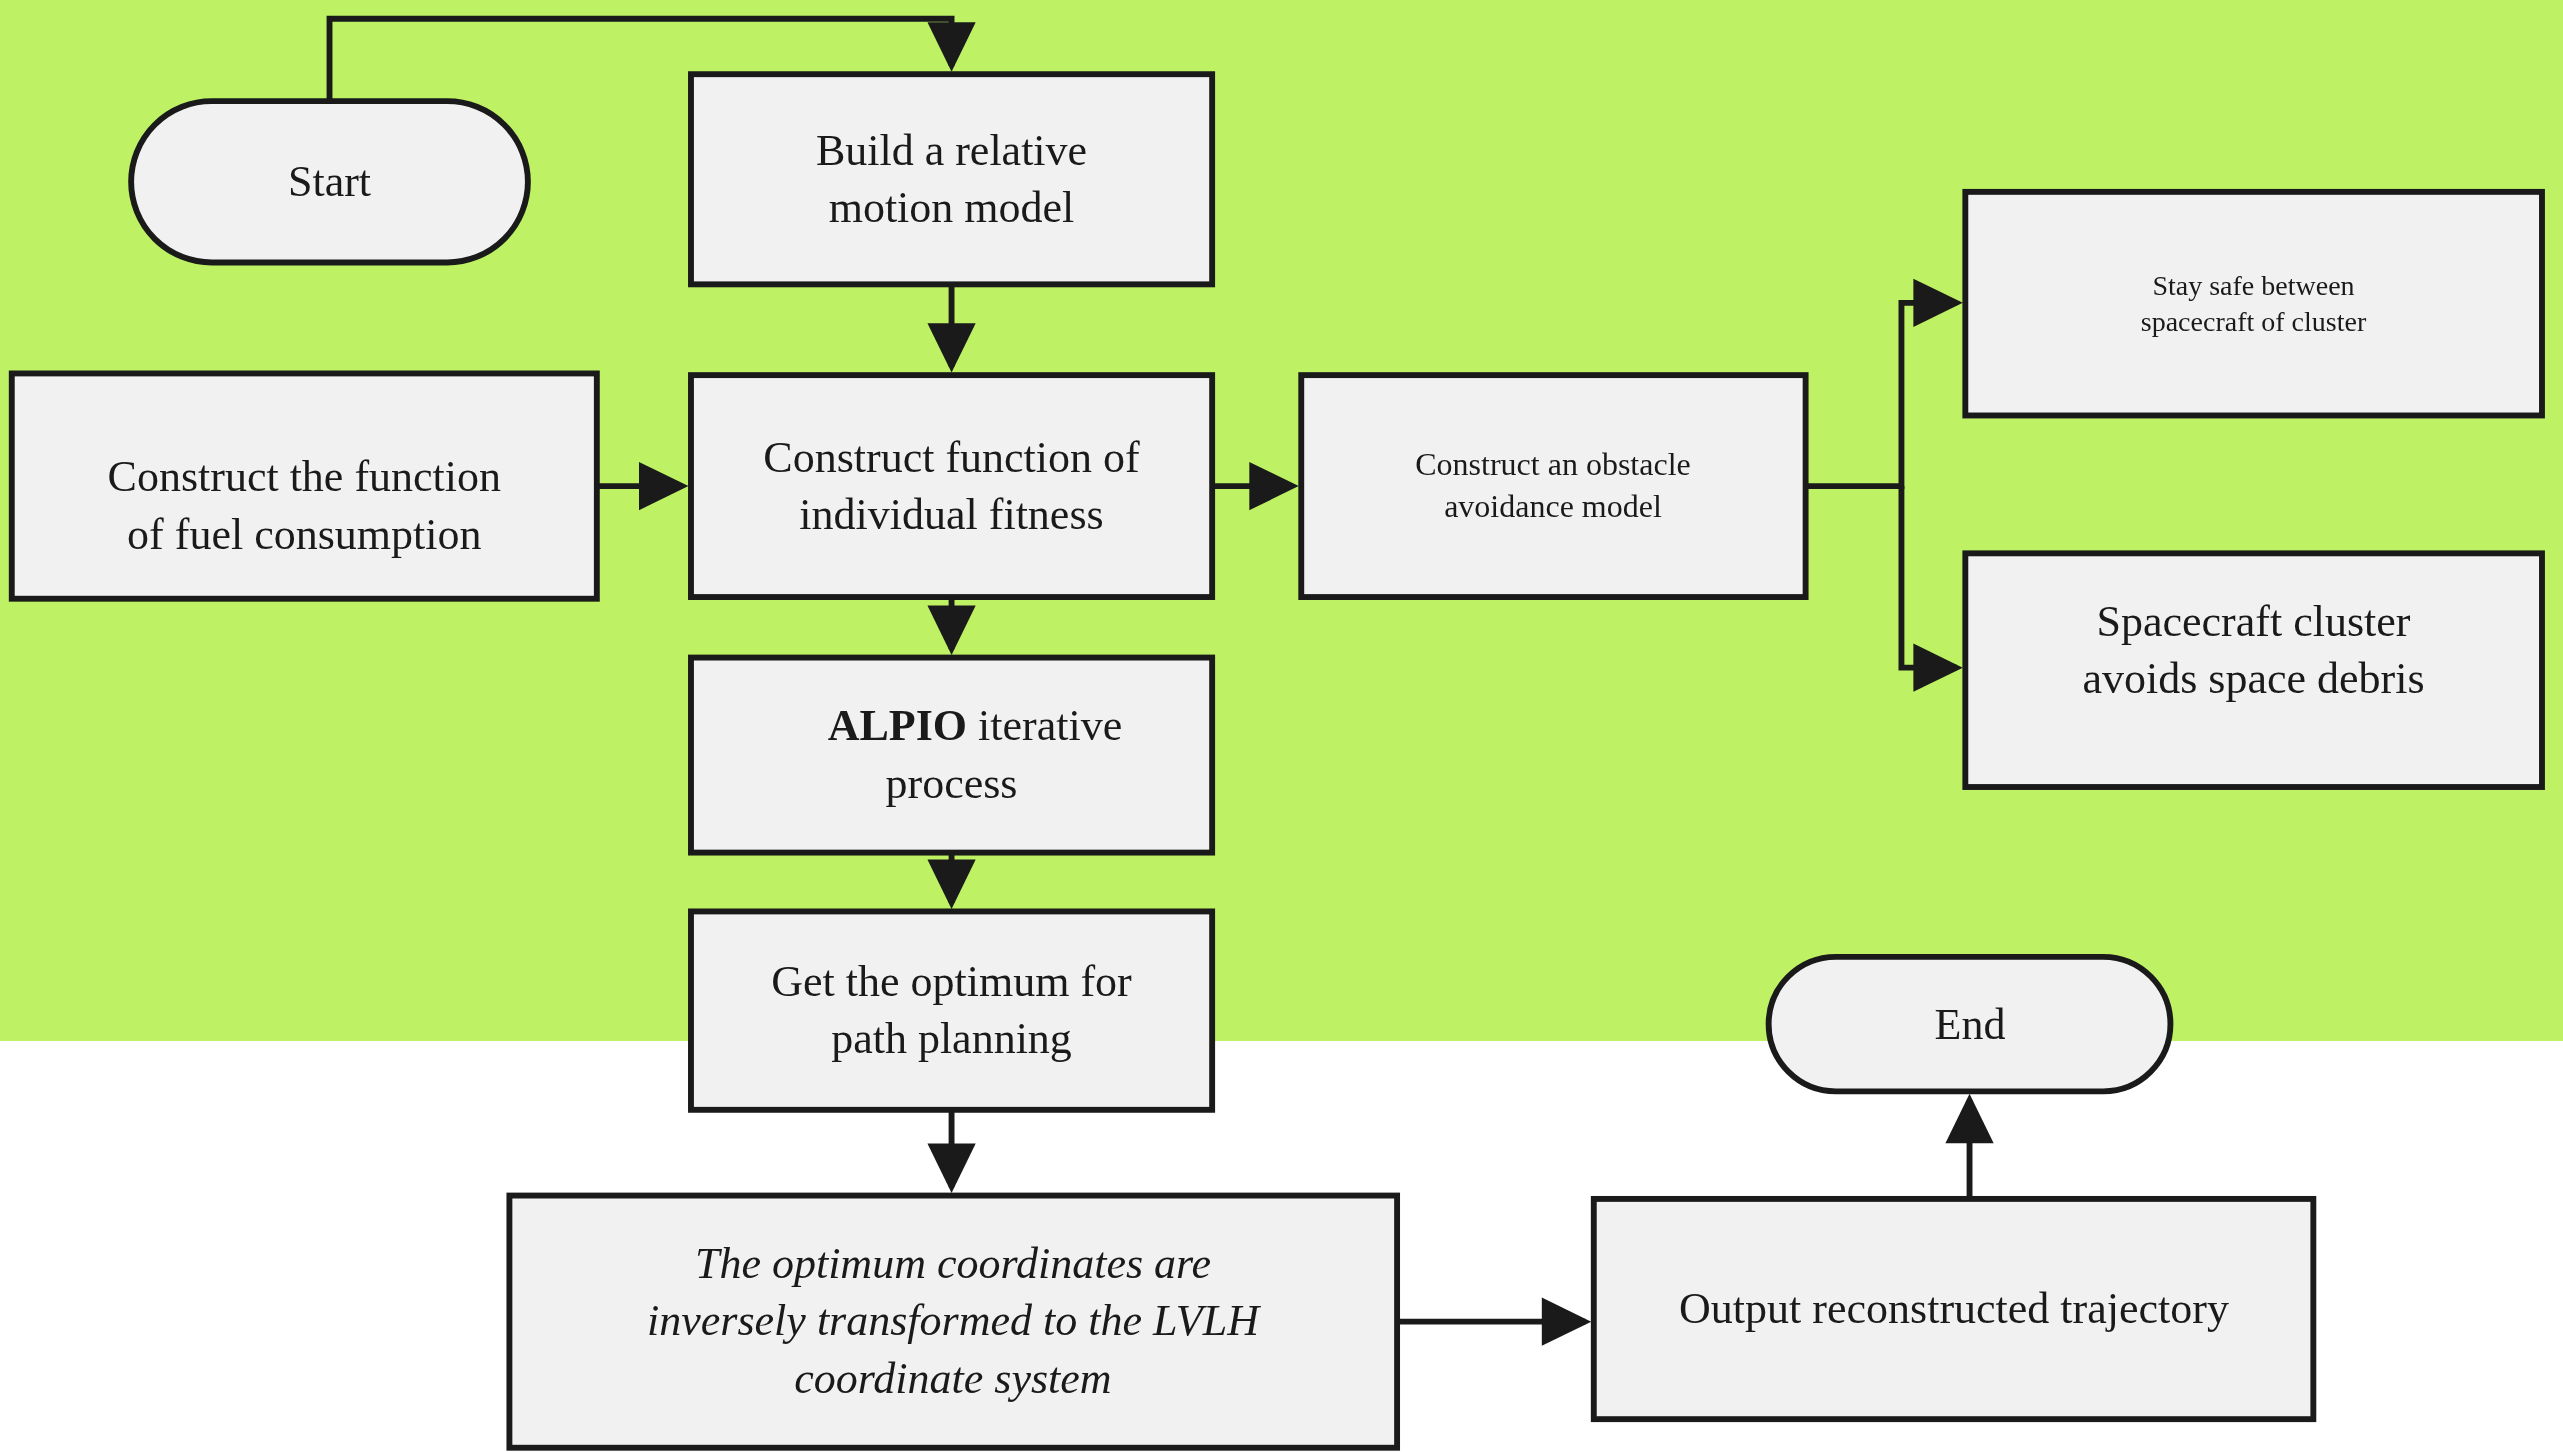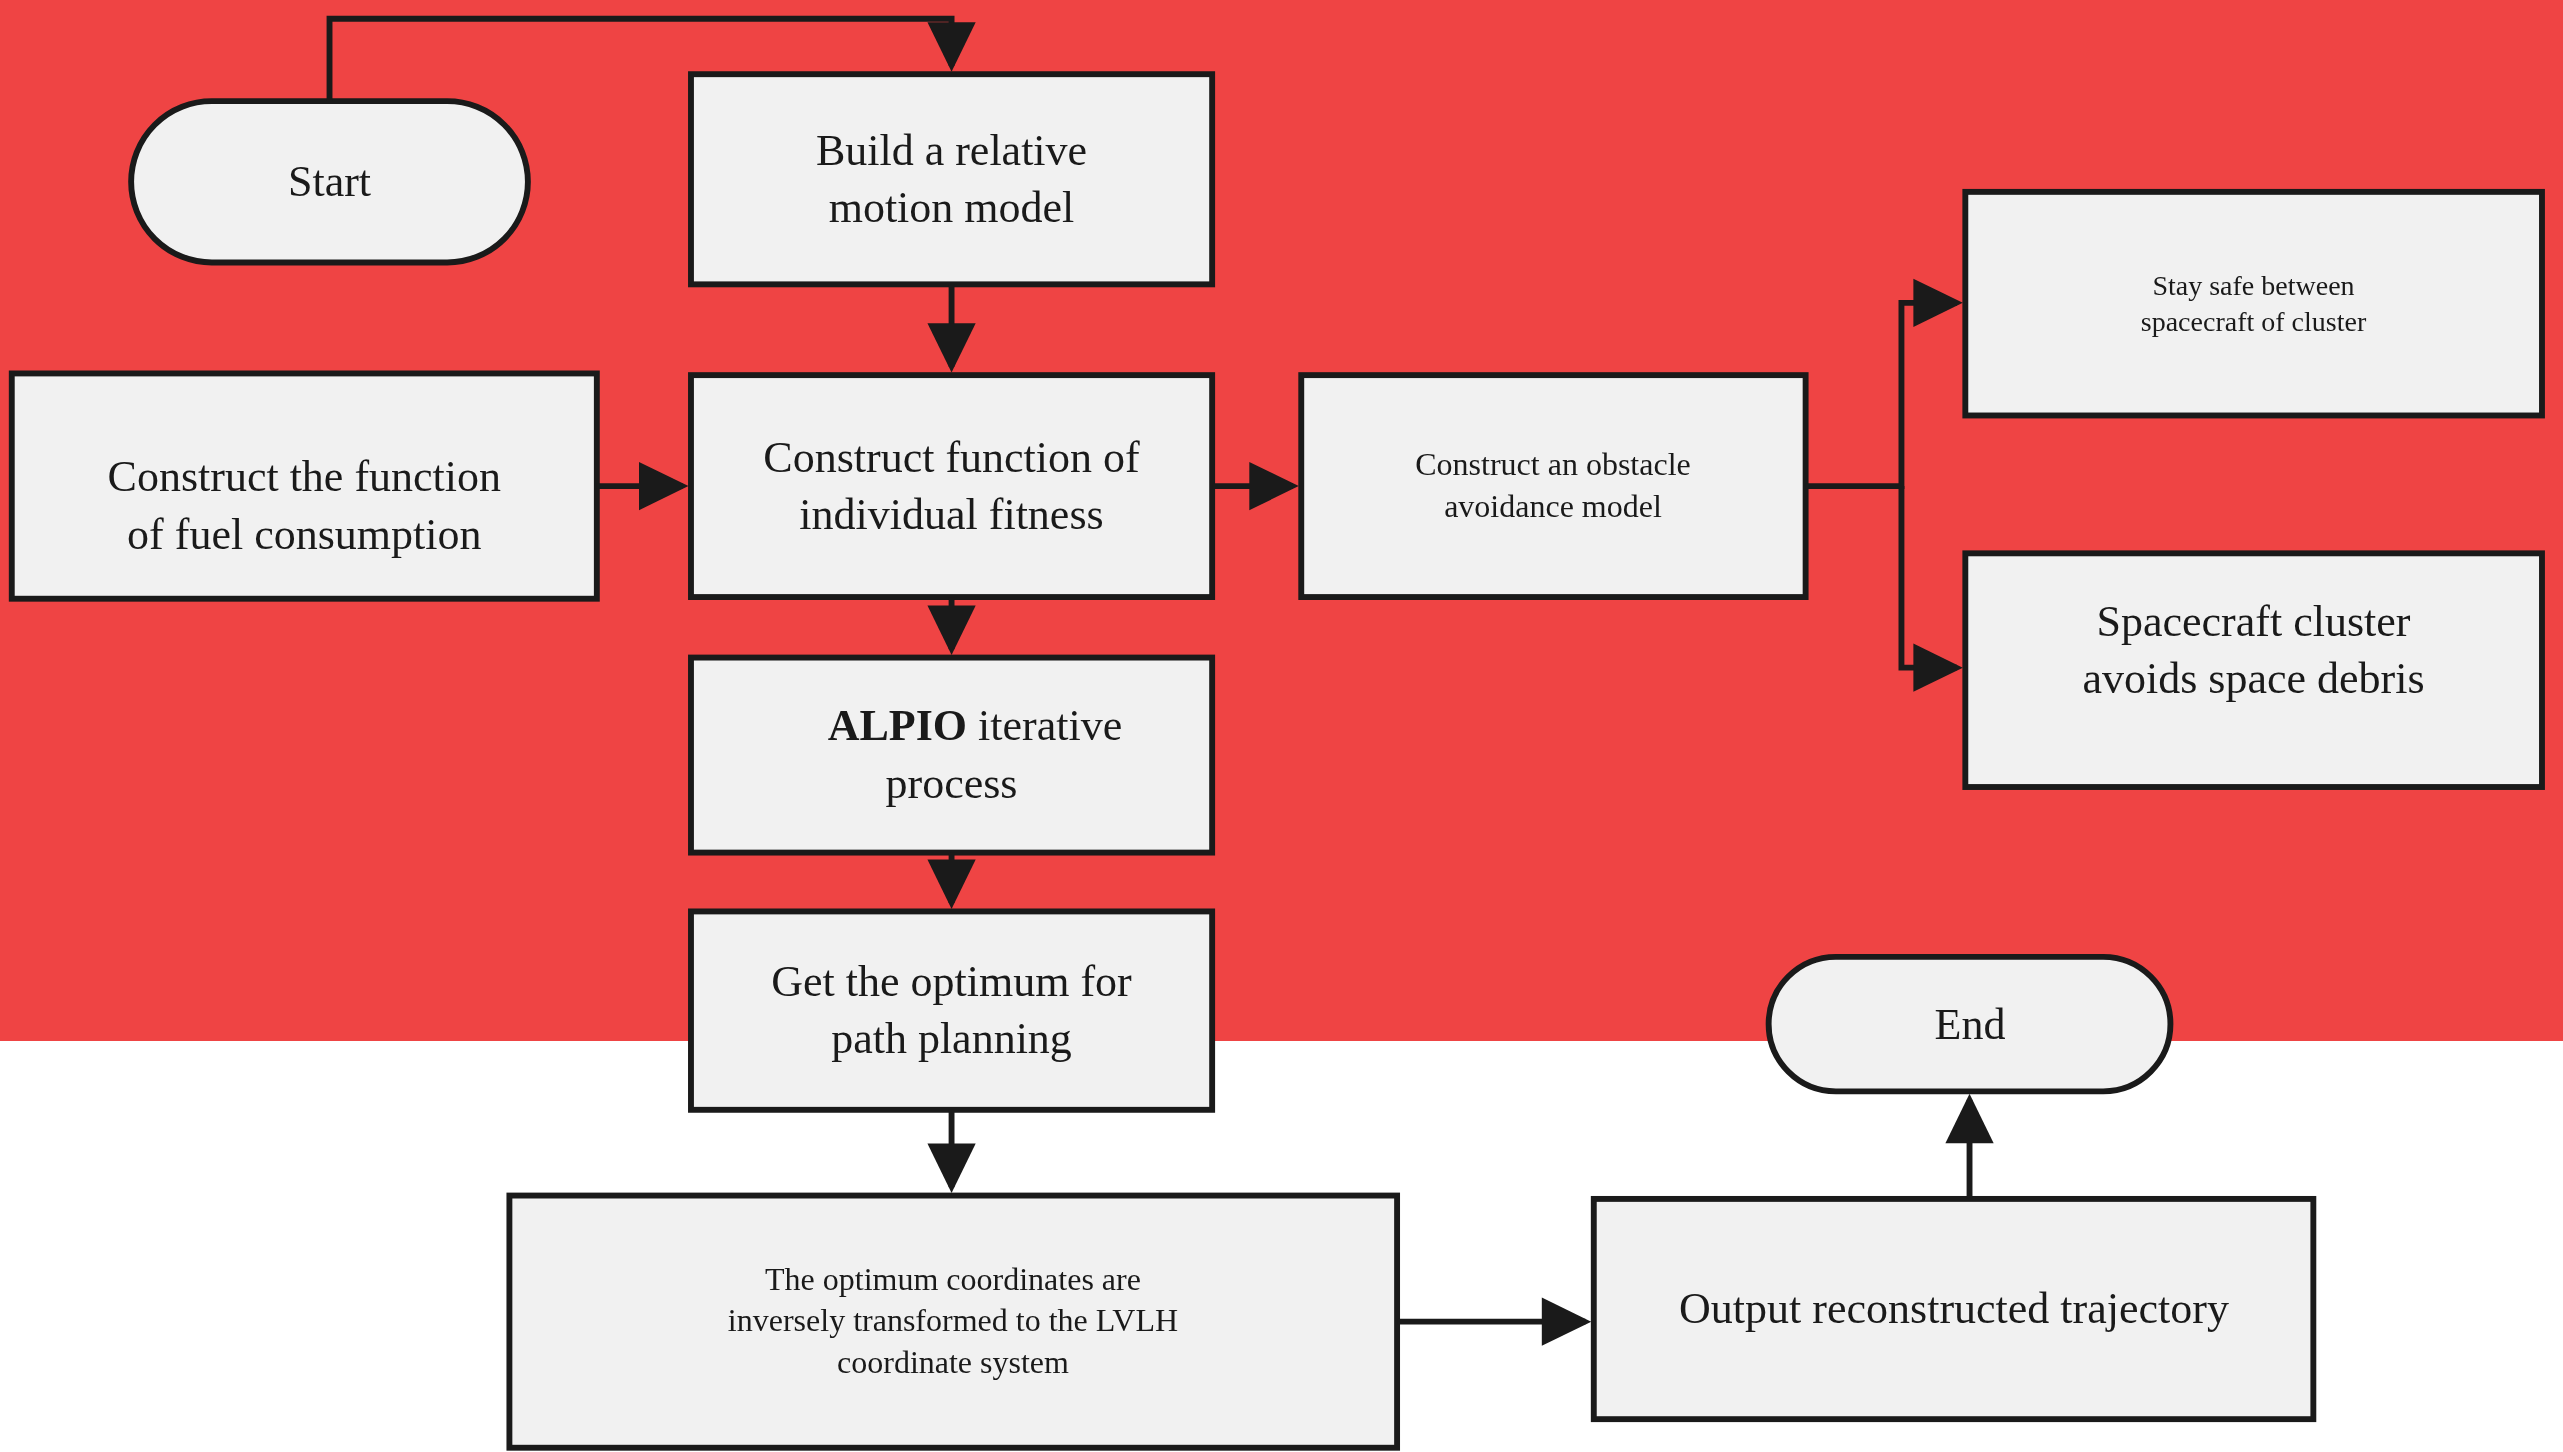--- a/index.html
+++ b/index.html
@@ -10,21 +10,21 @@
   body {
     width: 2563px;
     height: 1453px;
     font-family: "Liberation Serif", "DejaVu Serif", serif;
     overflow: hidden;
   }
   #flowchart-root {
     position: relative;
     width: 2563px;
     height: 1041px;
-    background: #ef4444;
+    background: #bef264;
   }
   svg.canvas {
     position: absolute;
     top: 0; left: 0;
     width: 2563px;
     height: 1453px;
   }
   .node-text {
     position: absolute;
     display: flex;
@@ -94,21 +94,21 @@
       <div class="node-text" style="left: 1301px; top: 375px; width: 504px; height: 222px; font-size: 32px; color: rgb(26, 26, 26); text-align: center;">Construct an obstacle
 avoidance model</div>
       <div class="node-text" style="left: 1965px; top: 192px; width: 577px; height: 224px; font-size: 28px; color: rgb(26, 26, 26);">Stay safe between
 spacecraft of cluster</div>
       <div class="node-text" style="left: 1965px; top: 533px; width: 577px; height: 234px; font-size: 44px; color: rgb(26, 26, 26);">Spacecraft cluster
 avoids space debris</div>
       <div class="node-text" style="left: 691px; top: 657px; width: 521px; height: 195px; font-size: 44px; color: rgb(26, 26, 26);"><span><span class="bold-lead">ALPIO</span><span> iterative
 process</span></span></div>
       <div class="node-text" style="left: 691px; top: 911px; width: 521px; height: 198px; font-size: 44px; color: rgb(26, 26, 26);">Get the optimum for
 path planning</div>
-      <div class="node-text" style="left: 509px; top: 1195px; width: 888px; height: 252px; font-size: 32px; color: rgb(26, 26, 26);">The optimum coordinates are
+      <div class="node-text" style="left: 509px; top: 1195px; width: 888px; height: 252px; font-size: 44px; color: rgb(26, 26, 26); font-style: italic;">The optimum coordinates are
 inversely transformed to the LVLH
 coordinate system</div>
       <div class="node-text" style="left: 1594px; top: 1199px; width: 720px; height: 220px; font-size: 44px; color: rgb(26, 26, 26);">Output reconstructed trajectory</div>
       <div class="node-text" style="left: 1769px; top: 957px; width: 402px; height: 135px; font-size: 44px; color: rgb(26, 26, 26);">End</div>
     </div>
   <div id="hits-layer">
       <div class="node-hit" style="left: 131px; top: 101px; width: 397px; height: 161px;"></div>
       <div class="node-hit" style="left: 691px; top: 74px; width: 521px; height: 210px;"></div>
       <div class="node-hit" style="left: 11.8px; top: 373px; width: 585px; height: 225px;"></div>
       <div class="node-hit" style="left: 691px; top: 375px; width: 521px; height: 222px;"></div>

